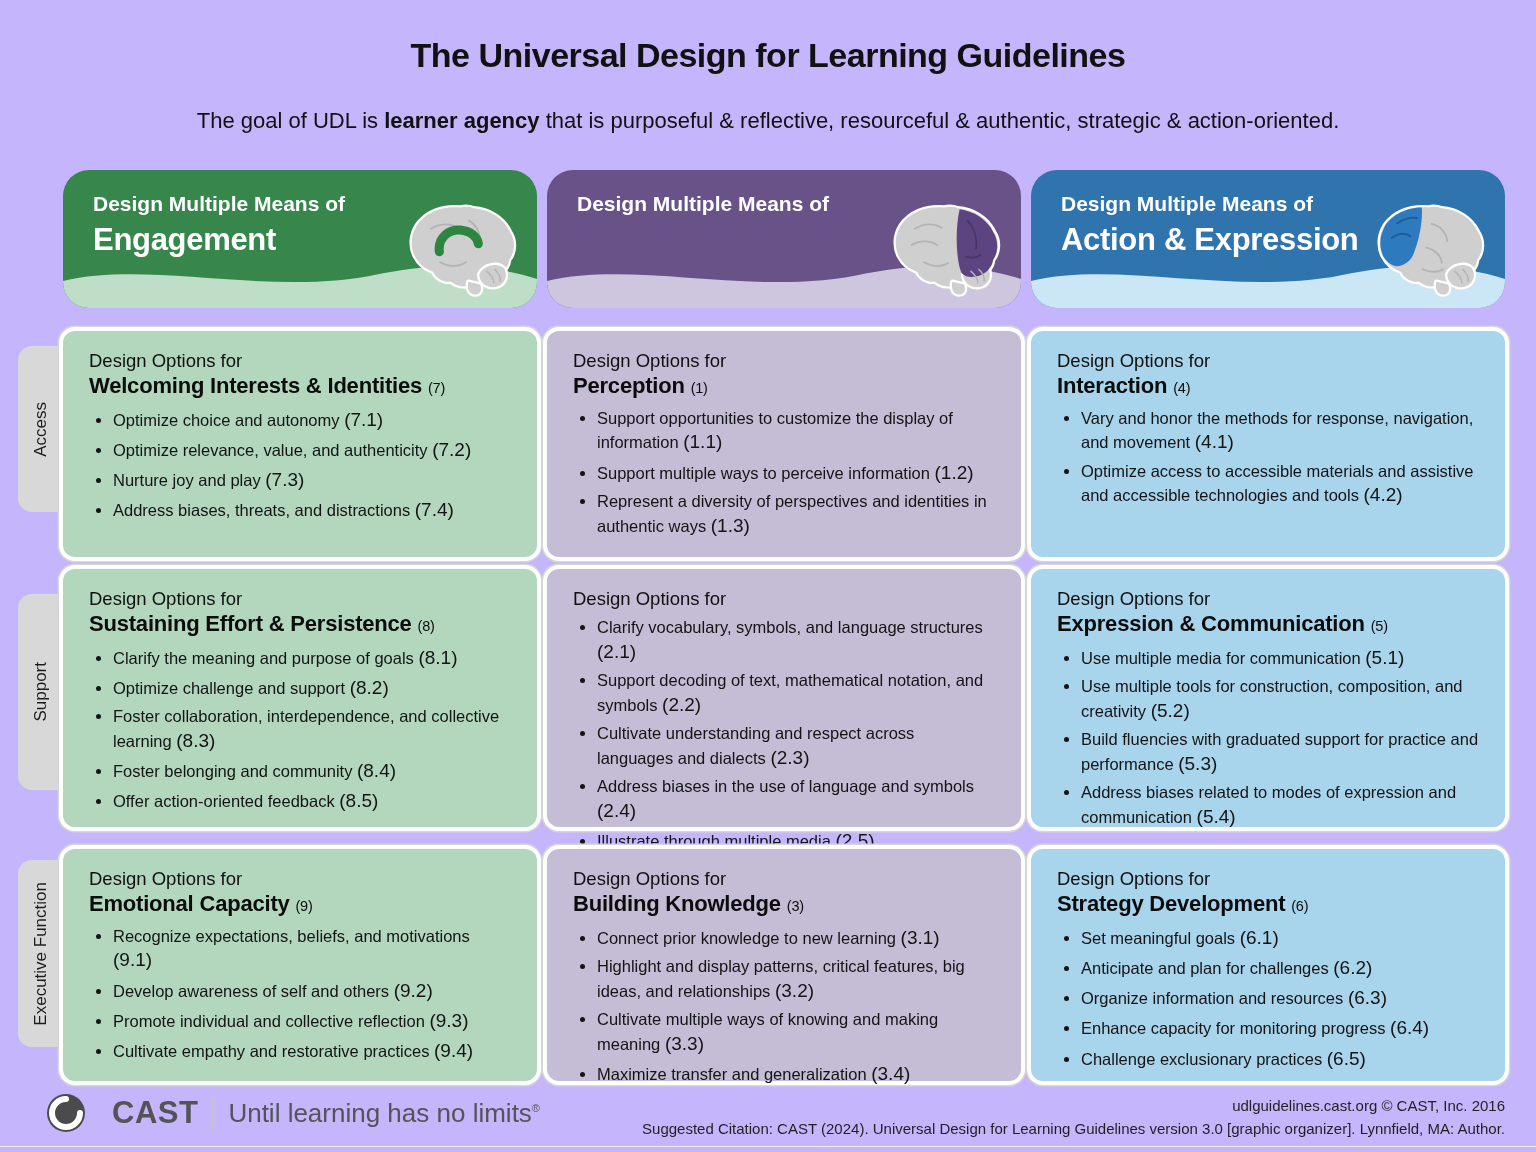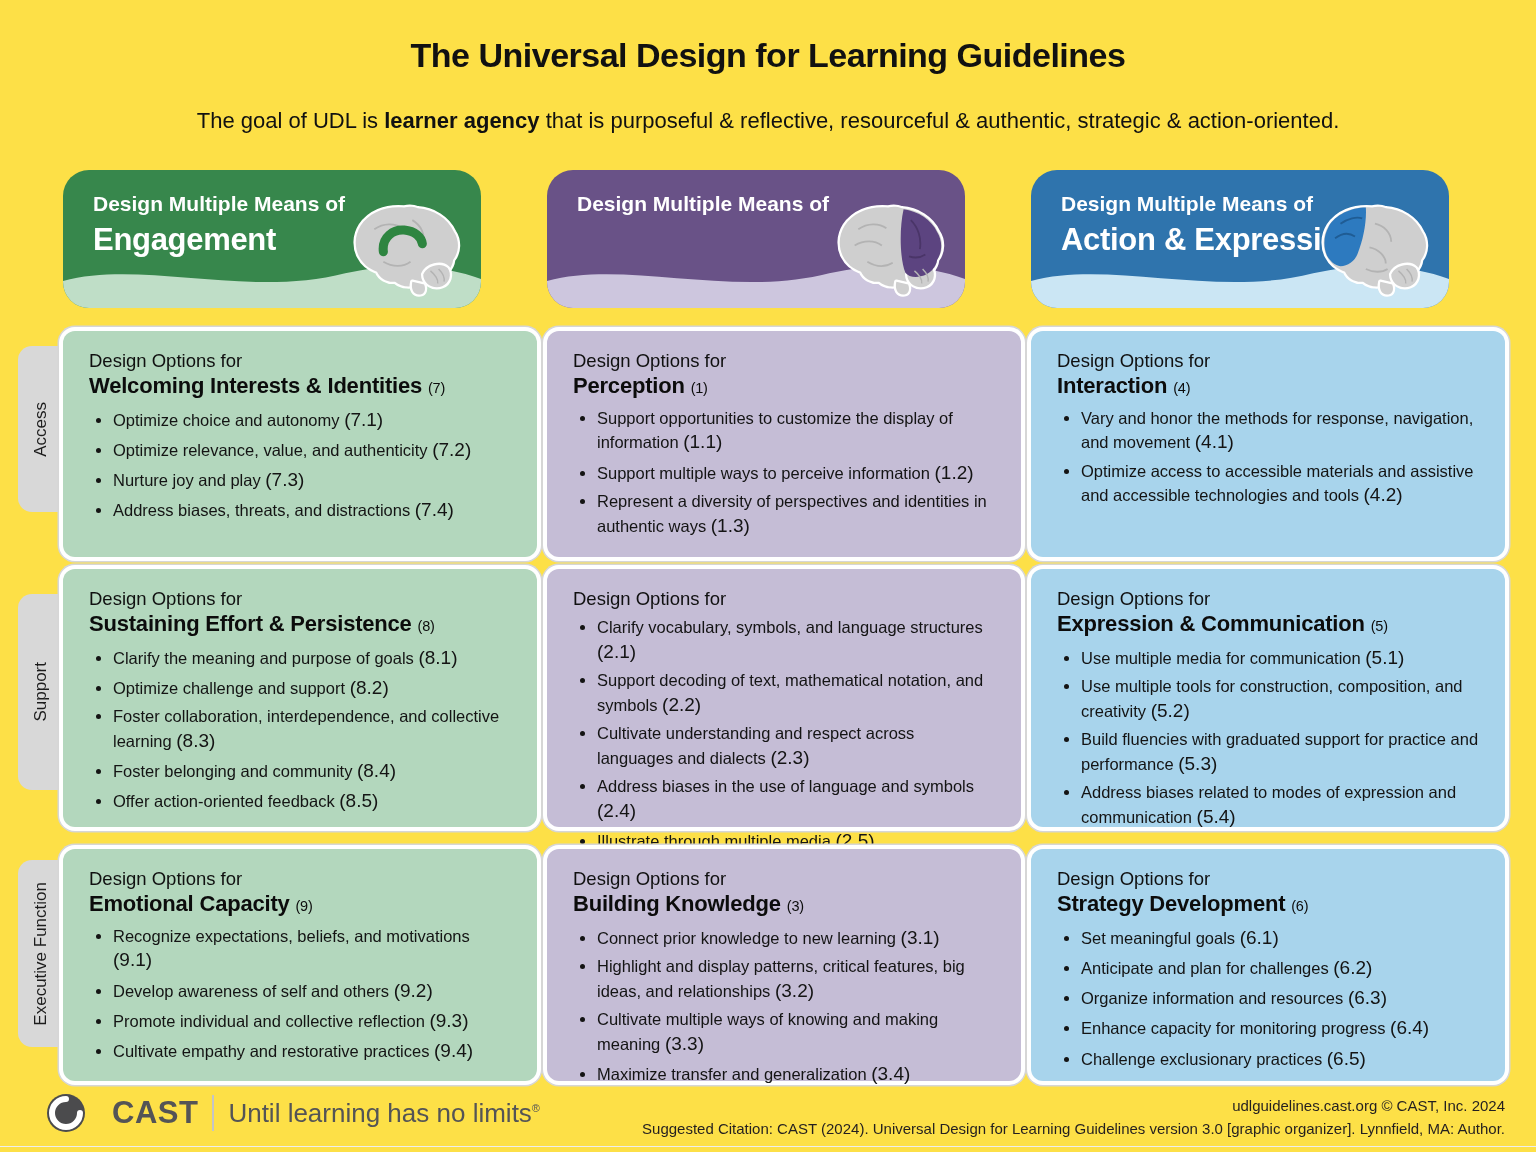--- a/index.html
+++ b/index.html
@@ -1,29 +1,29 @@
 <!DOCTYPE html>
 <html><head>
 <meta charset="utf-8">
 <title>UDL Guidelines</title>
 <style>
   * { margin:0; padding:0; box-sizing:border-box; }
   html,body { width:1536px; height:1152px; background:#fff;
     font-family:"Liberation Sans", sans-serif; color:#1a1a1a; position:relative; }
-  .page { position:absolute; inset:0; overflow:hidden; background:#fde047; }
+  .page { position:absolute; inset:0; overflow:hidden; background:#c4b5fd; }
 
   .title { position:absolute; top:36px; left:0; width:100%; text-align:center;
     font-size:34px; font-weight:bold; letter-spacing:-0.5px; color:#111; }
   .subtitle { position:absolute; top:108px; left:0; width:100%; text-align:center;
     font-size:22px; color:#111; }
   .subtitle b { font-weight:bold;margin-top:40px; }
 
   
   .col0 { left:63px; } .col1 { left:547px; } .col2 { left:1031px; }
-  .header { position:absolute; top:170px; width:418px; height:138px;
+  .header { position:absolute; top:170px; width:474px; height:138px;
     border-radius:26px; overflow:hidden; color:#fff; }
   .hdr-green  { background:#37874C; }
   .hdr-purple { background:#695287; }
   .hdr-blue   { background:#2F74AD; }
   .header .l1 { position:absolute; top:22px; left:30px; font-size:21px; font-weight:bold; }
   .header .l2 { position:absolute; top:52px; left:30px; font-size:31px; font-weight:bold; letter-spacing:-0.3px; }
   .wave { position:absolute; left:0; bottom:0; width:100%; height:54px; }
   .brain { position:absolute; right:16px; top:32px; width:118px; height:96px; }
 
   
@@ -234,18 +234,18 @@
   <div class="footer-left">
     <svg width="44" height="44" viewBox="0 0 44 44">
       <circle cx="22" cy="22" r="19" fill="#4B4B4D"></circle>
       <path d="M 22 8 A 14 14 0 1 0 36 22" fill="none" stroke="#ffffff" stroke-width="6" stroke-linecap="round"></path>
     </svg>
     <span class="brand">CAST</span>
     <span class="fdiv"></span>
     <span class="tagline"><span>Until learning has no limits</span><span class="reg">®</span></span>
   </div>
   <div class="footer-right">
-    <div><span class="site">udlguidelines.cast.org</span><span> © CAST, Inc. 2024</span></div>
+    <div><span class="site">udlguidelines.cast.org</span><span> © CAST, Inc. 2016</span></div>
     <div>Suggested Citation: CAST (2024). Universal Design for Learning Guidelines version 3.0 [graphic organizer]. Lynnfield, MA: Author.</div>
   </div>
   <div class="hairline"></div>
 
 </div>
 
 </body></html>

